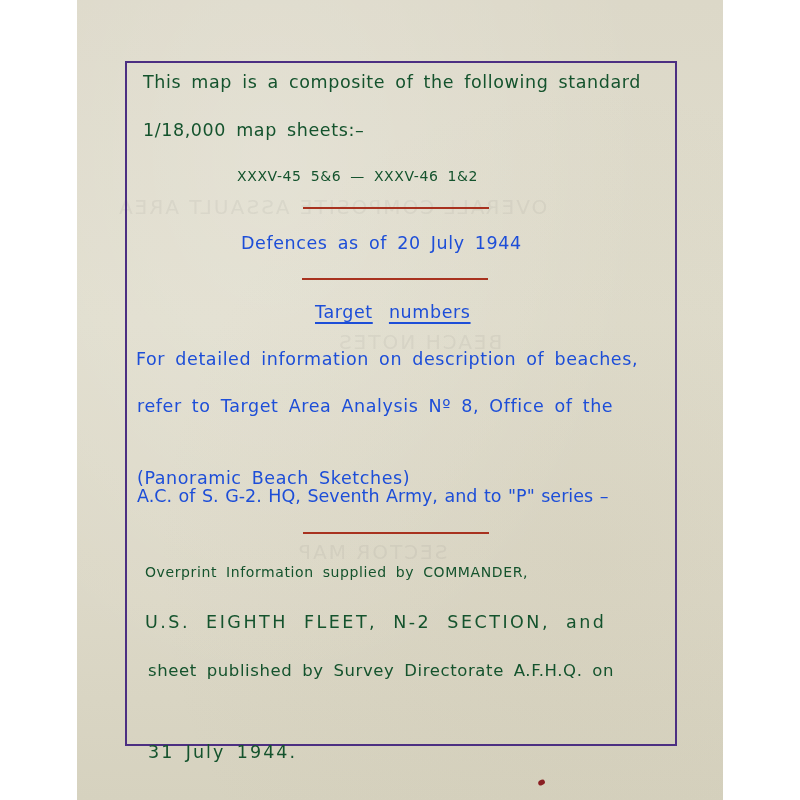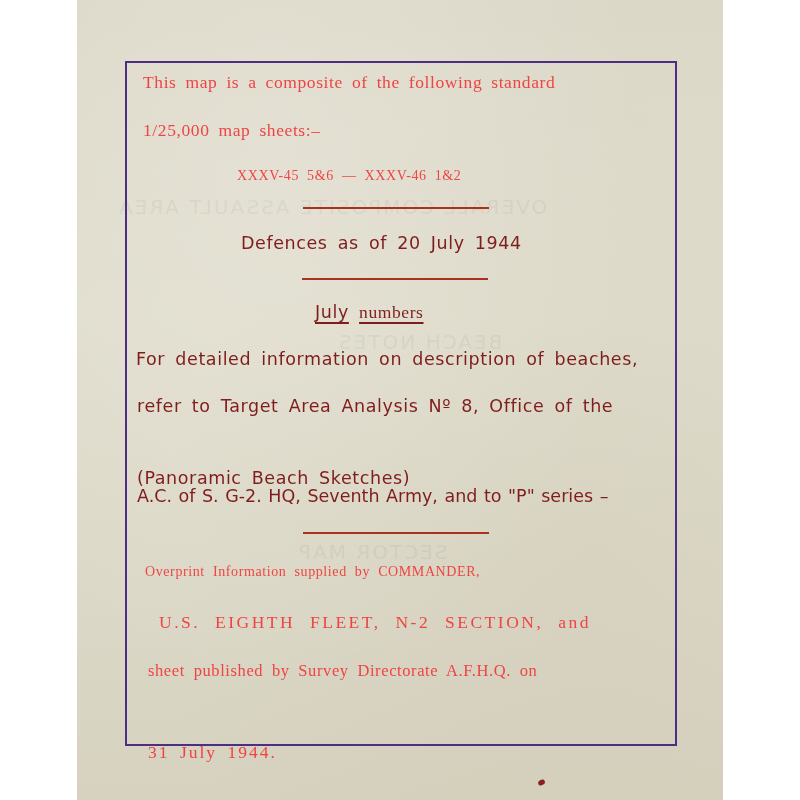--- a/index.html
+++ b/index.html
@@ -45,22 +45,22 @@
       box-sizing: border-box;
     }
     .line {
       position: absolute;
       font-family: "DejaVu Sans", sans-serif;
       font-size: 17.5px;
       white-space: nowrap;
       letter-spacing: 0.6px;
       word-spacing: 4px;
     }
-    .purple { color: #ef4444; font-family: Liberation Serif, serif; }
-    .red { color: #7f1d1d; }
+    .purple { color: #14532d; }
+    .red { color: #1d4ed8; }
     .rule {
       position: absolute;
       height: 2px;
       background: #a8321f;
     }
     .u { text-decoration: underline; text-decoration-thickness: 2px; text-underline-offset: 4px; }
     .spot {
       position: absolute;
       left: 538px;
       top: 780px;
@@ -76,39 +76,39 @@
 
 <div class="paper">
   <div class="bleed" style="left:40px; top:195px;">OVERALL COMPOSITE ASSAULT AREA</div>
   <div class="bleed" style="left:260px; top:330px;">BEACH NOTES</div>
   <div class="bleed" style="left:220px; top:540px;">SECTOR MAP</div>
 </div>
 
 <div class="box"></div>
 
 <div class="line purple" style="left:143px; top:72px;">This map is a composite of the following standard</div>
-<div class="line purple" style="left:143px; top:120px;">1/25,000 map sheets:–</div>
+<div class="line purple" style="left:143px; top:120px;">1/18,000 map sheets:–</div>
 <div class="line purple" style="left:237px; top:168px; font-size:14px;">XXXV-45 5&amp;6 — XXXV-46 1&amp;2</div>
 
 <div class="rule" style="left:303px; top:207px; width:186px;"></div>
 
 <div class="line red" style="left:241px; top:233px;">Defences as of 20 July 1944</div>
 
 <div class="rule" style="left:302px; top:278px; width:186px;"></div>
 
 <div class="line red" style="left:315px; top:302px;">
-  <span class="u">July</span>
-  <span class="u" style="font-family:Liberation Serif, serif;">numbers</span>
+  <span class="u">Target</span>
+  <span class="u" style="margin-left:6px;">numbers</span>
 </div>
 
 <div class="line red" style="left:136px; top:349px;">For detailed information on description of beaches,</div>
 <div class="line red" style="left:137px; top:396px;">refer to Target Area Analysis Nº 8, Office of the</div>
 <div class="line red" style="left:137px; top:442px; letter-spacing:0px; word-spacing:1px;margin-top:44px;">A.C. of S. G-2. HQ, Seventh Army, and to "P" series –</div>
 <div class="line red" style="left:137px; top:468px;">(Panoramic Beach Sketches)</div>
 
 <div class="rule" style="left:303px; top:532px; width:186px;"></div>
 
 <div class="line purple" style="left:145px; top:564px; font-size:14px;">Overprint Information supplied by COMMANDER,</div>
-<div class="line purple" style="left:145px; top:612px; letter-spacing:2.5px; word-spacing:8px;margin-left:14px;">U.S. EIGHTH FLEET, N-2 SECTION, and</div>
+<div class="line purple" style="left:145px; top:612px; letter-spacing:2.5px; word-spacing:8px;">U.S. EIGHTH FLEET, N-2 SECTION, and</div>
 <div class="line purple" style="left:148px; top:661px; font-size:16.5px;text-align:right;">sheet published by Survey Directorate A.F.H.Q. on</div>
 <div class="line purple" style="left:148px; top:709px; letter-spacing:2px;margin-top:33px;">31 July 1944.</div>
 
 <div class="spot"></div>
 
 </body></html>

